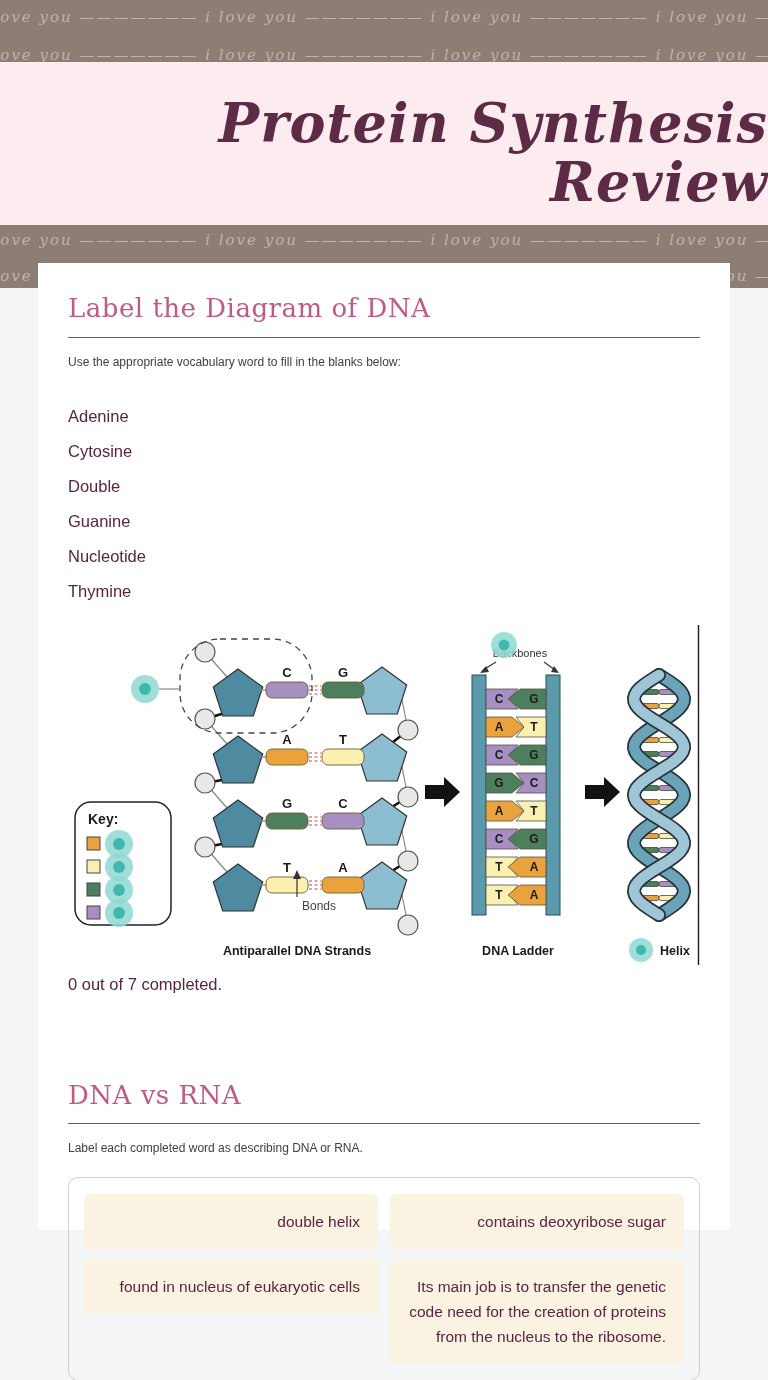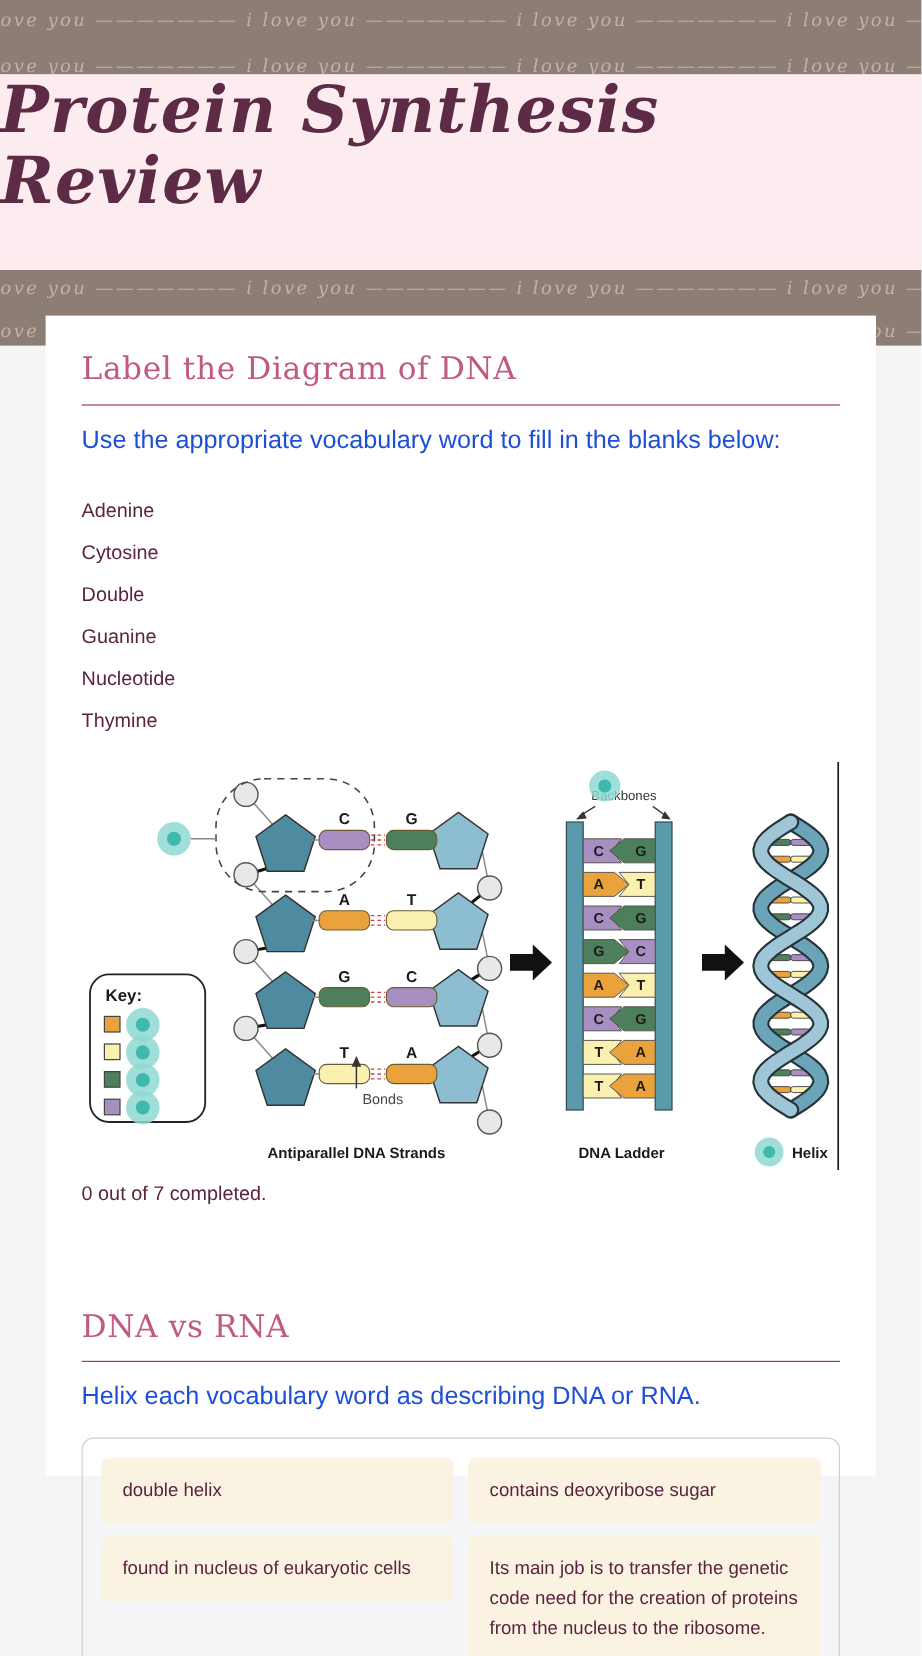--- a/index.html
+++ b/index.html
@@ -12,52 +12,52 @@
   .band{position:absolute;left:0;width:768px;background:#8c7e74;overflow:hidden;}
   .band-top{top:0;height:62px;}
   .band-mid{top:225px;height:63px;}
   .pattern-row{
     position:absolute;left:-20px;white-space:nowrap;
     font:italic 15px "DejaVu Serif",serif;color:#d8c0b8;opacity:.75;
     letter-spacing:2px;
   }
   .band-pink{position:absolute;top:62px;left:0;width:768px;height:163px;background:#fdecef;}
   .page-title{
-    margin:0;text-align:left;
+    margin:0;padding-top:32px;text-align:right;
     font:bold italic 54px/1.1 "DejaVu Serif",serif;
     color:#5d2b46;letter-spacing:1px;
   }
   
   .sheet{
     position:absolute;left:38px;top:263px;width:692px;height:967px;
     background:#ffffff;box-sizing:border-box;padding:0 30px;z-index:2;
   }
   .section-heading{
     margin:29px 0 0 0;
     font:normal 26px/1.25 "DejaVu Serif",serif;
     color:#c05983;letter-spacing:.5px;
   }
   .section-rule{border:none;border-top:1.5px solid #9e3f63;margin:12px 0 0 0;}
-  .instructions{margin:17px 0 0 0;font-size:21px;color:#1d4ed8;}
+  .instructions{margin:17px 0 0 0;font-size:12px;color:#404040;}
   .vocab-list{margin-top:30px;}
   .vocab-item{font-size:16.5px;color:#5a2340;line-height:35px;}
   .figure-wrap{margin-top:16px;}
   svg text{font-family:"Liberation Sans",sans-serif;}
   .progress-line{margin:6px 0 0 0;font-size:16.5px;color:#5a2340;}
   .progress-line b{font-weight:normal;}
   .section2-gap{height:56px;}
   
   .sort-box{
     margin-top:22px;border:1px solid #d0d0d0;border-radius:10px;
     padding:16px 15px;display:grid;grid-template-columns:1fr 1fr;
     gap:10px 12px;align-items:start;
   }
   .sort-card{
     background:#fbf3e1;border-radius:6px;padding:15px 18px;
-    font-size:15.5px;line-height:1.62;color:#5a2340;text-align:left;
+    font-size:15.5px;line-height:1.62;color:#5a2340;text-align:right;
   }
 </style>
 </head>
 <body>
 
 <div class="band band-top">
   <div class="pattern-row" style="top:8px">i love you  ———————  i love you  ———————  i love you  ———————  i love you  ———————  i love you  ———————  i love you  ———————  i love you  ———————  i love you  ———————  i love you</div>
   <div class="pattern-row" style="top:46px">i love you  ———————  i love you  ———————  i love you  ———————  i love you  ———————  i love you  ———————  i love you  ———————  i love you  ———————  i love you  ———————  i love you</div>
 </div>
 <div class="band-pink">
@@ -247,21 +247,21 @@
         <text x="592" y="330" font-size="12.5" font-weight="bold" text-anchor="start" fill="#1a1a1a">Helix</text>
       </svg>
   </div>
 
   <p class="progress-line"><b>0 out of 7</b><span> completed.</span></p>
 
   <div class="section2-gap"></div>
 
   <h2 class="section-heading">DNA vs RNA</h2>
   <hr class="section-rule">
-  <p class="instructions">Helix each vocabulary word as describing DNA or RNA.</p>
+  <p class="instructions">Label each completed word as describing DNA or RNA.</p>
 
   <div class="sort-box">
     <div class="sort-card">double helix</div>
     <div class="sort-card">contains deoxyribose sugar</div>
     <div class="sort-card">found in nucleus of eukaryotic cells</div>
     <div class="sort-card">Its main job is to transfer the genetic code need for the creation of proteins from the nucleus to the ribosome.</div>
   </div>
 
 </div>
 

